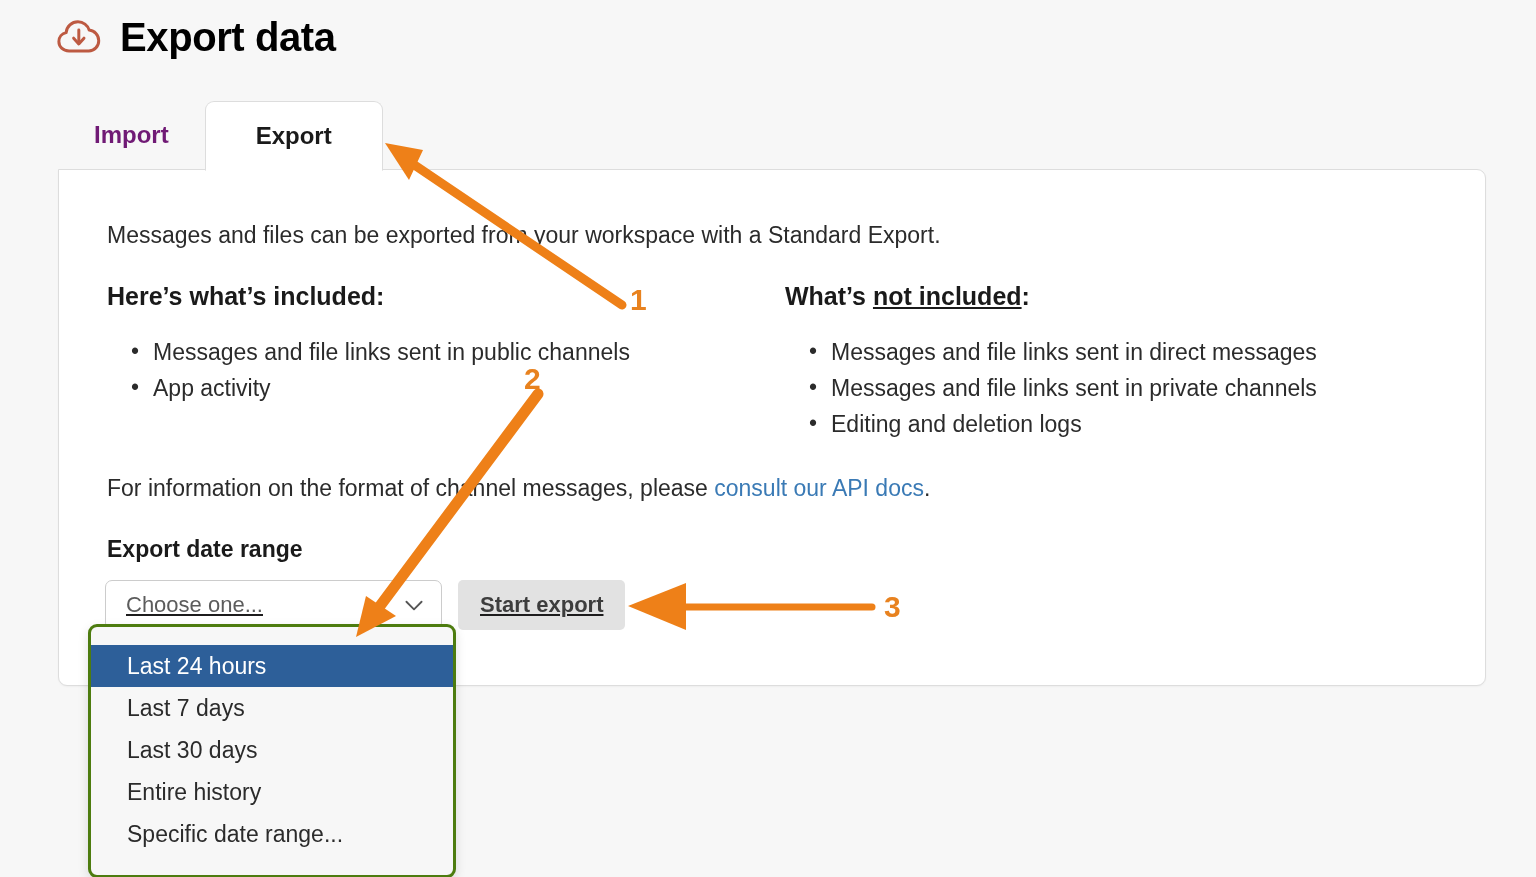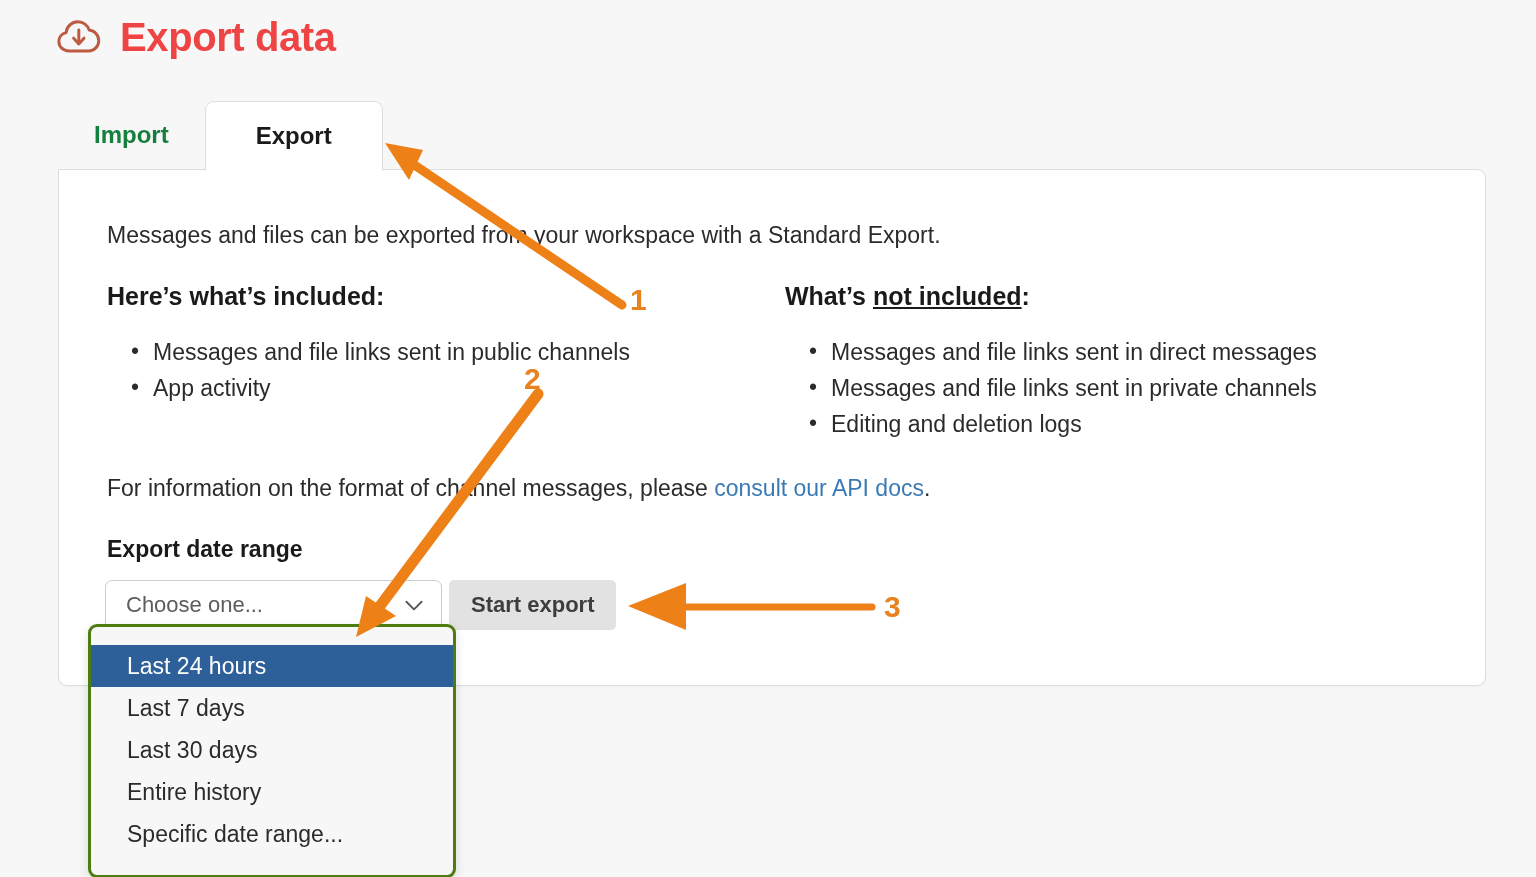--- a/index.html
+++ b/index.html
@@ -29,21 +29,21 @@
   .cloud-dl-icon {
     width: 46px;
     height: 46px;
     display: block;
     flex: none;
   }
   .page-title {
     font-size: 40px;
     font-weight: 700;
     letter-spacing: -0.4px;
-    color: #ef4444;
+    color: #000000;
     line-height: 1;
   }
 
   
   .tabs {
     position: absolute;
     left: 58px;
     top: 100px;
     display: flex;
     align-items: flex-end;
@@ -54,21 +54,21 @@
     font-size: 24px;
     font-weight: 700;
     height: 70px;
     display: flex;
     align-items: center;
     justify-content: center;
     padding: 0 36px;
     cursor: pointer;
   }
   .tab-inactive {
-    color: #15803d;
+    color: #701a75;
     background: transparent;
   }
   .tab-active {
     color: #1a1a1a;
     background: #ffffff;
     border: 1px solid #dddddd;
     border-bottom: 1px solid #ffffff;
     border-radius: 9px 9px 0 0;
     margin-bottom: -1px;
     min-width: 178px;
@@ -157,21 +157,22 @@
     font-weight: 700;
     color: #1a1a1a;
   }
 
   .controls-row {
     position: absolute;
     left: 46px;
     top: 410px;
     display: flex;
     align-items: center;
-    gap: 7px;
+    gap: 16px;
+    text-decoration: underline;
   }
 
   .select-box {
     width: 337px;
     height: 50px;
     background: #ffffff;
     border: 1px solid #cccccc;
     border-radius: 7px;
     display: flex;
     align-items: center;

